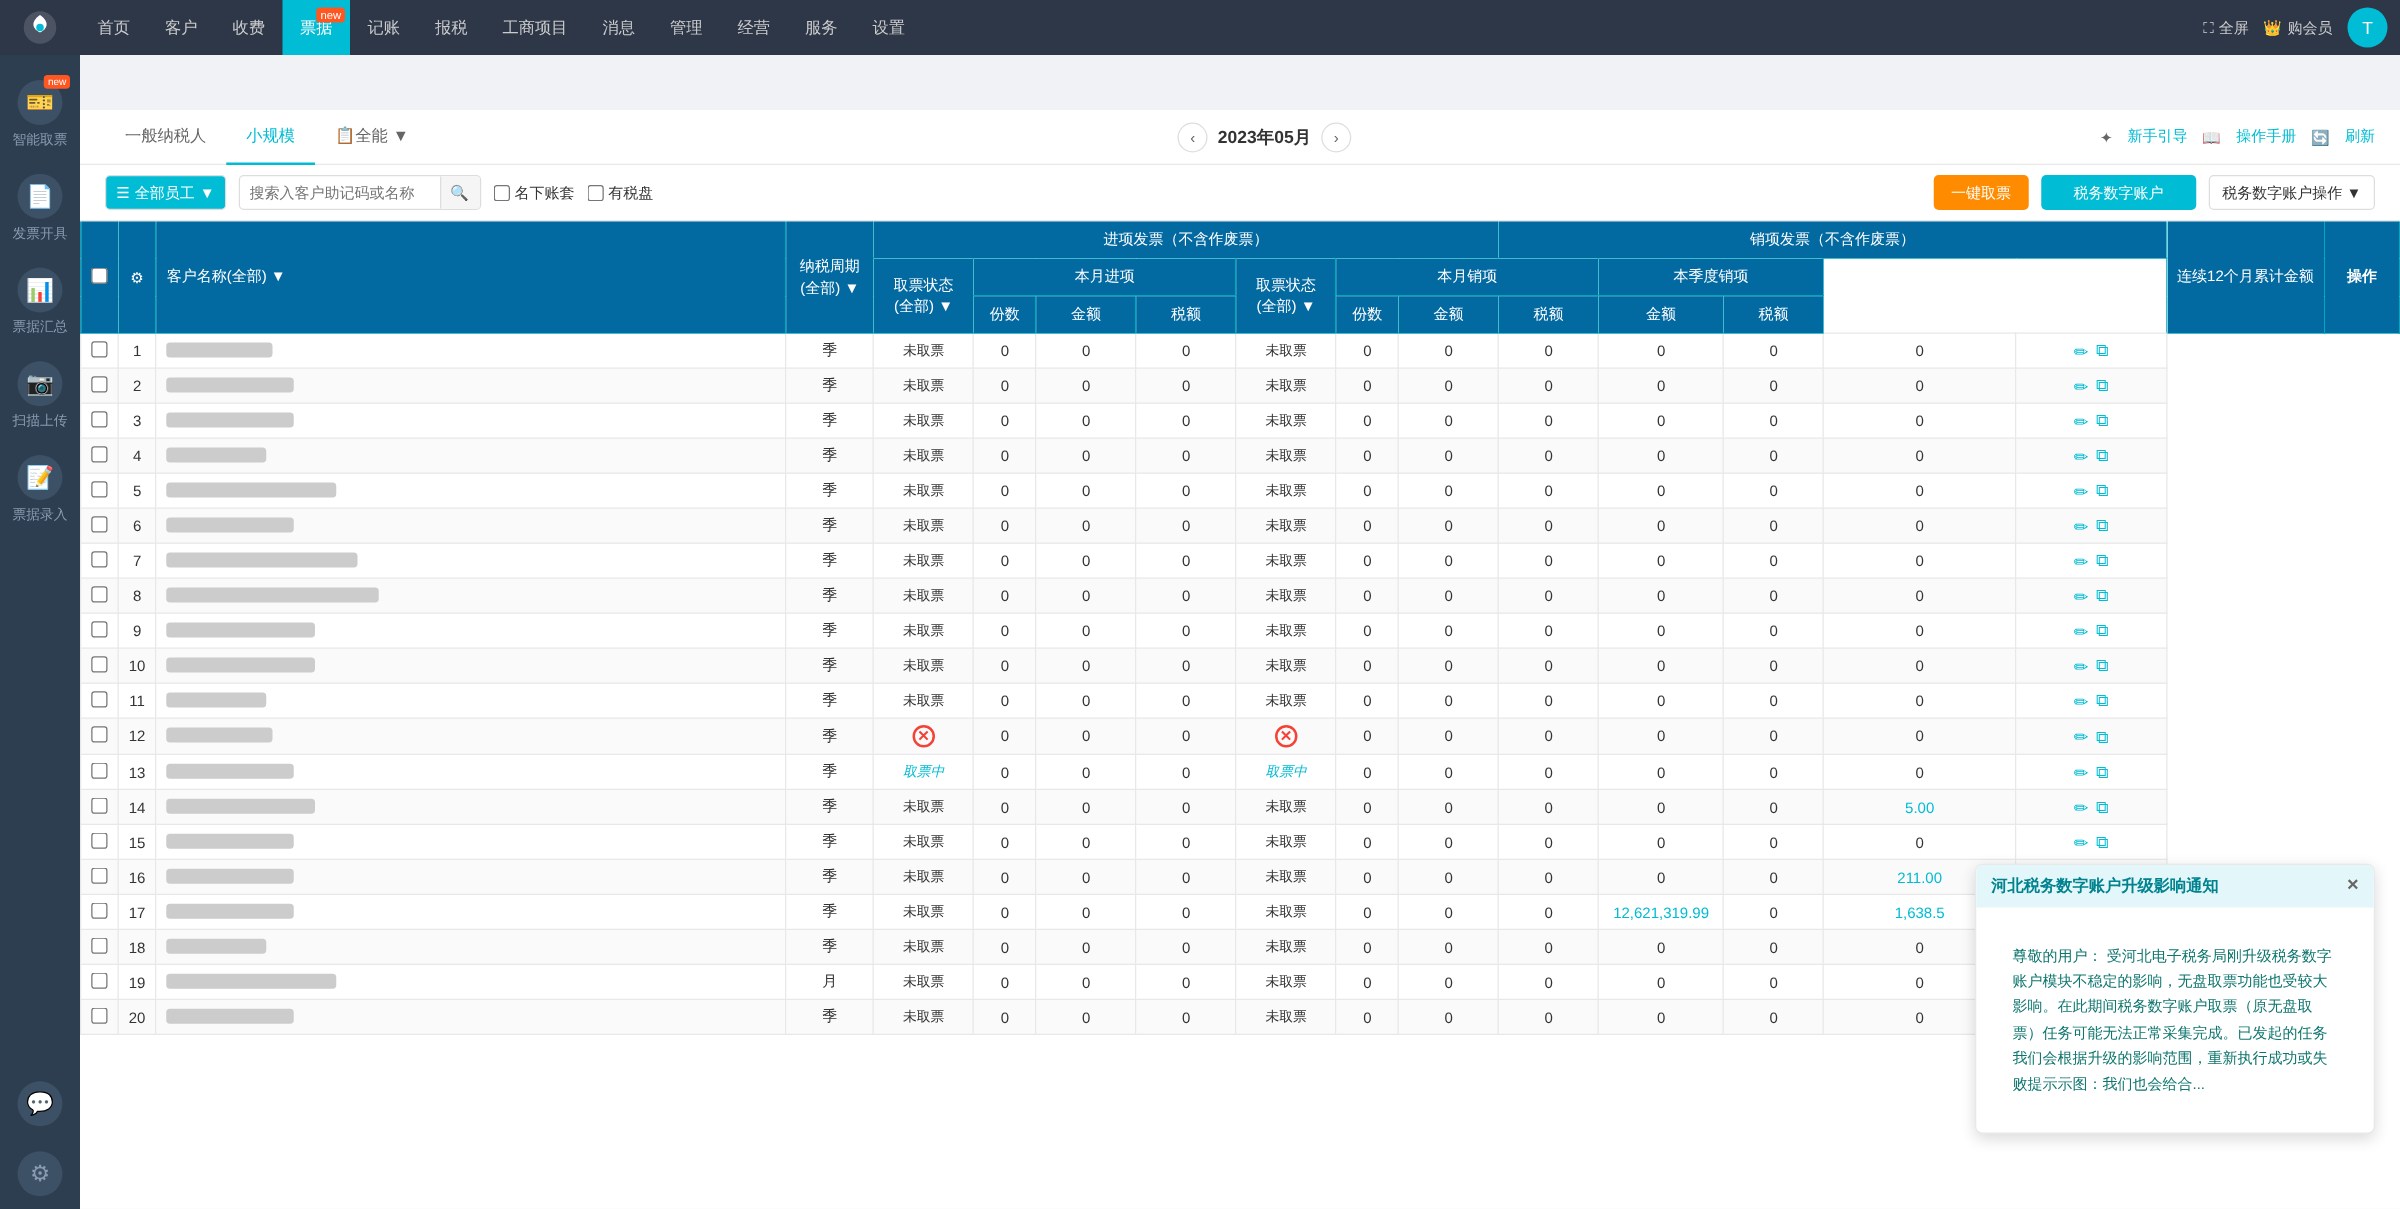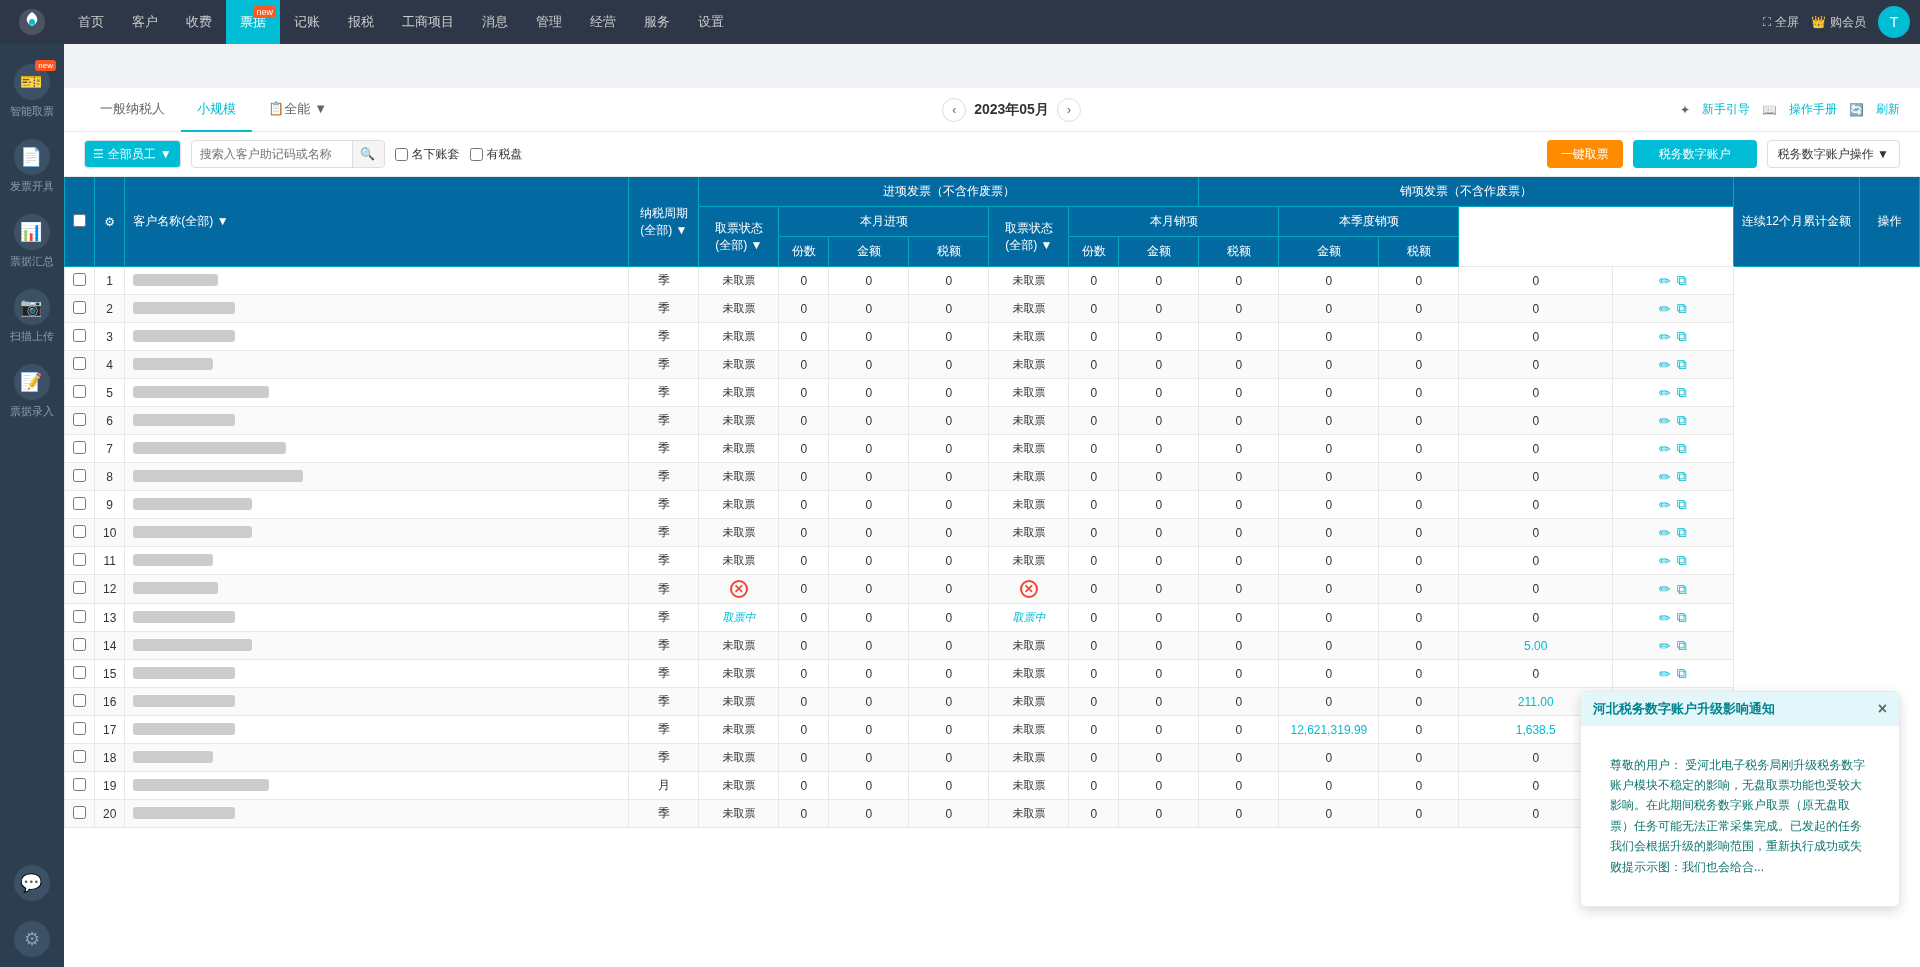--- a/index.html
+++ b/index.html
@@ -537,21 +537,21 @@
         <tr>
           <th rowspan="3" style="width:30px;"><input type="checkbox" style=""></th>
           <th rowspan="3" style="width:24px;">
             <span>⚙</span>
           </th>
           <th rowspan="3" style="min-width:160px;text-align:left;">客户名称(全部) ▼</th>
           <th rowspan="3" style="width:70px;">纳税周期<br>(全部) ▼</th>
           <th colspan="7">进项发票（不含作废票）</th>
           <th colspan="8">销项发票（不含作废票）</th>
           <th rowspan="3" style="width:80px;">连续12个月累计金额</th>
-          <th rowspan="3" style="width:60px;">操作</th>
+          <th rowspan="3" style="width:60px;font-weight:bold;">操作</th>
         </tr>
         <tr>
           <th rowspan="2" style="width:80px;">取票状态<br>(全部) ▼</th>
           <th colspan="3">本月进项</th>
           <th rowspan="2" style="width:80px;">取票状态<br>(全部) ▼</th>
           <th colspan="3">本月销项</th>
           <th colspan="2">本季度销项</th>
         </tr>
         <tr>
           <th style="width:50px;">份数</th>

